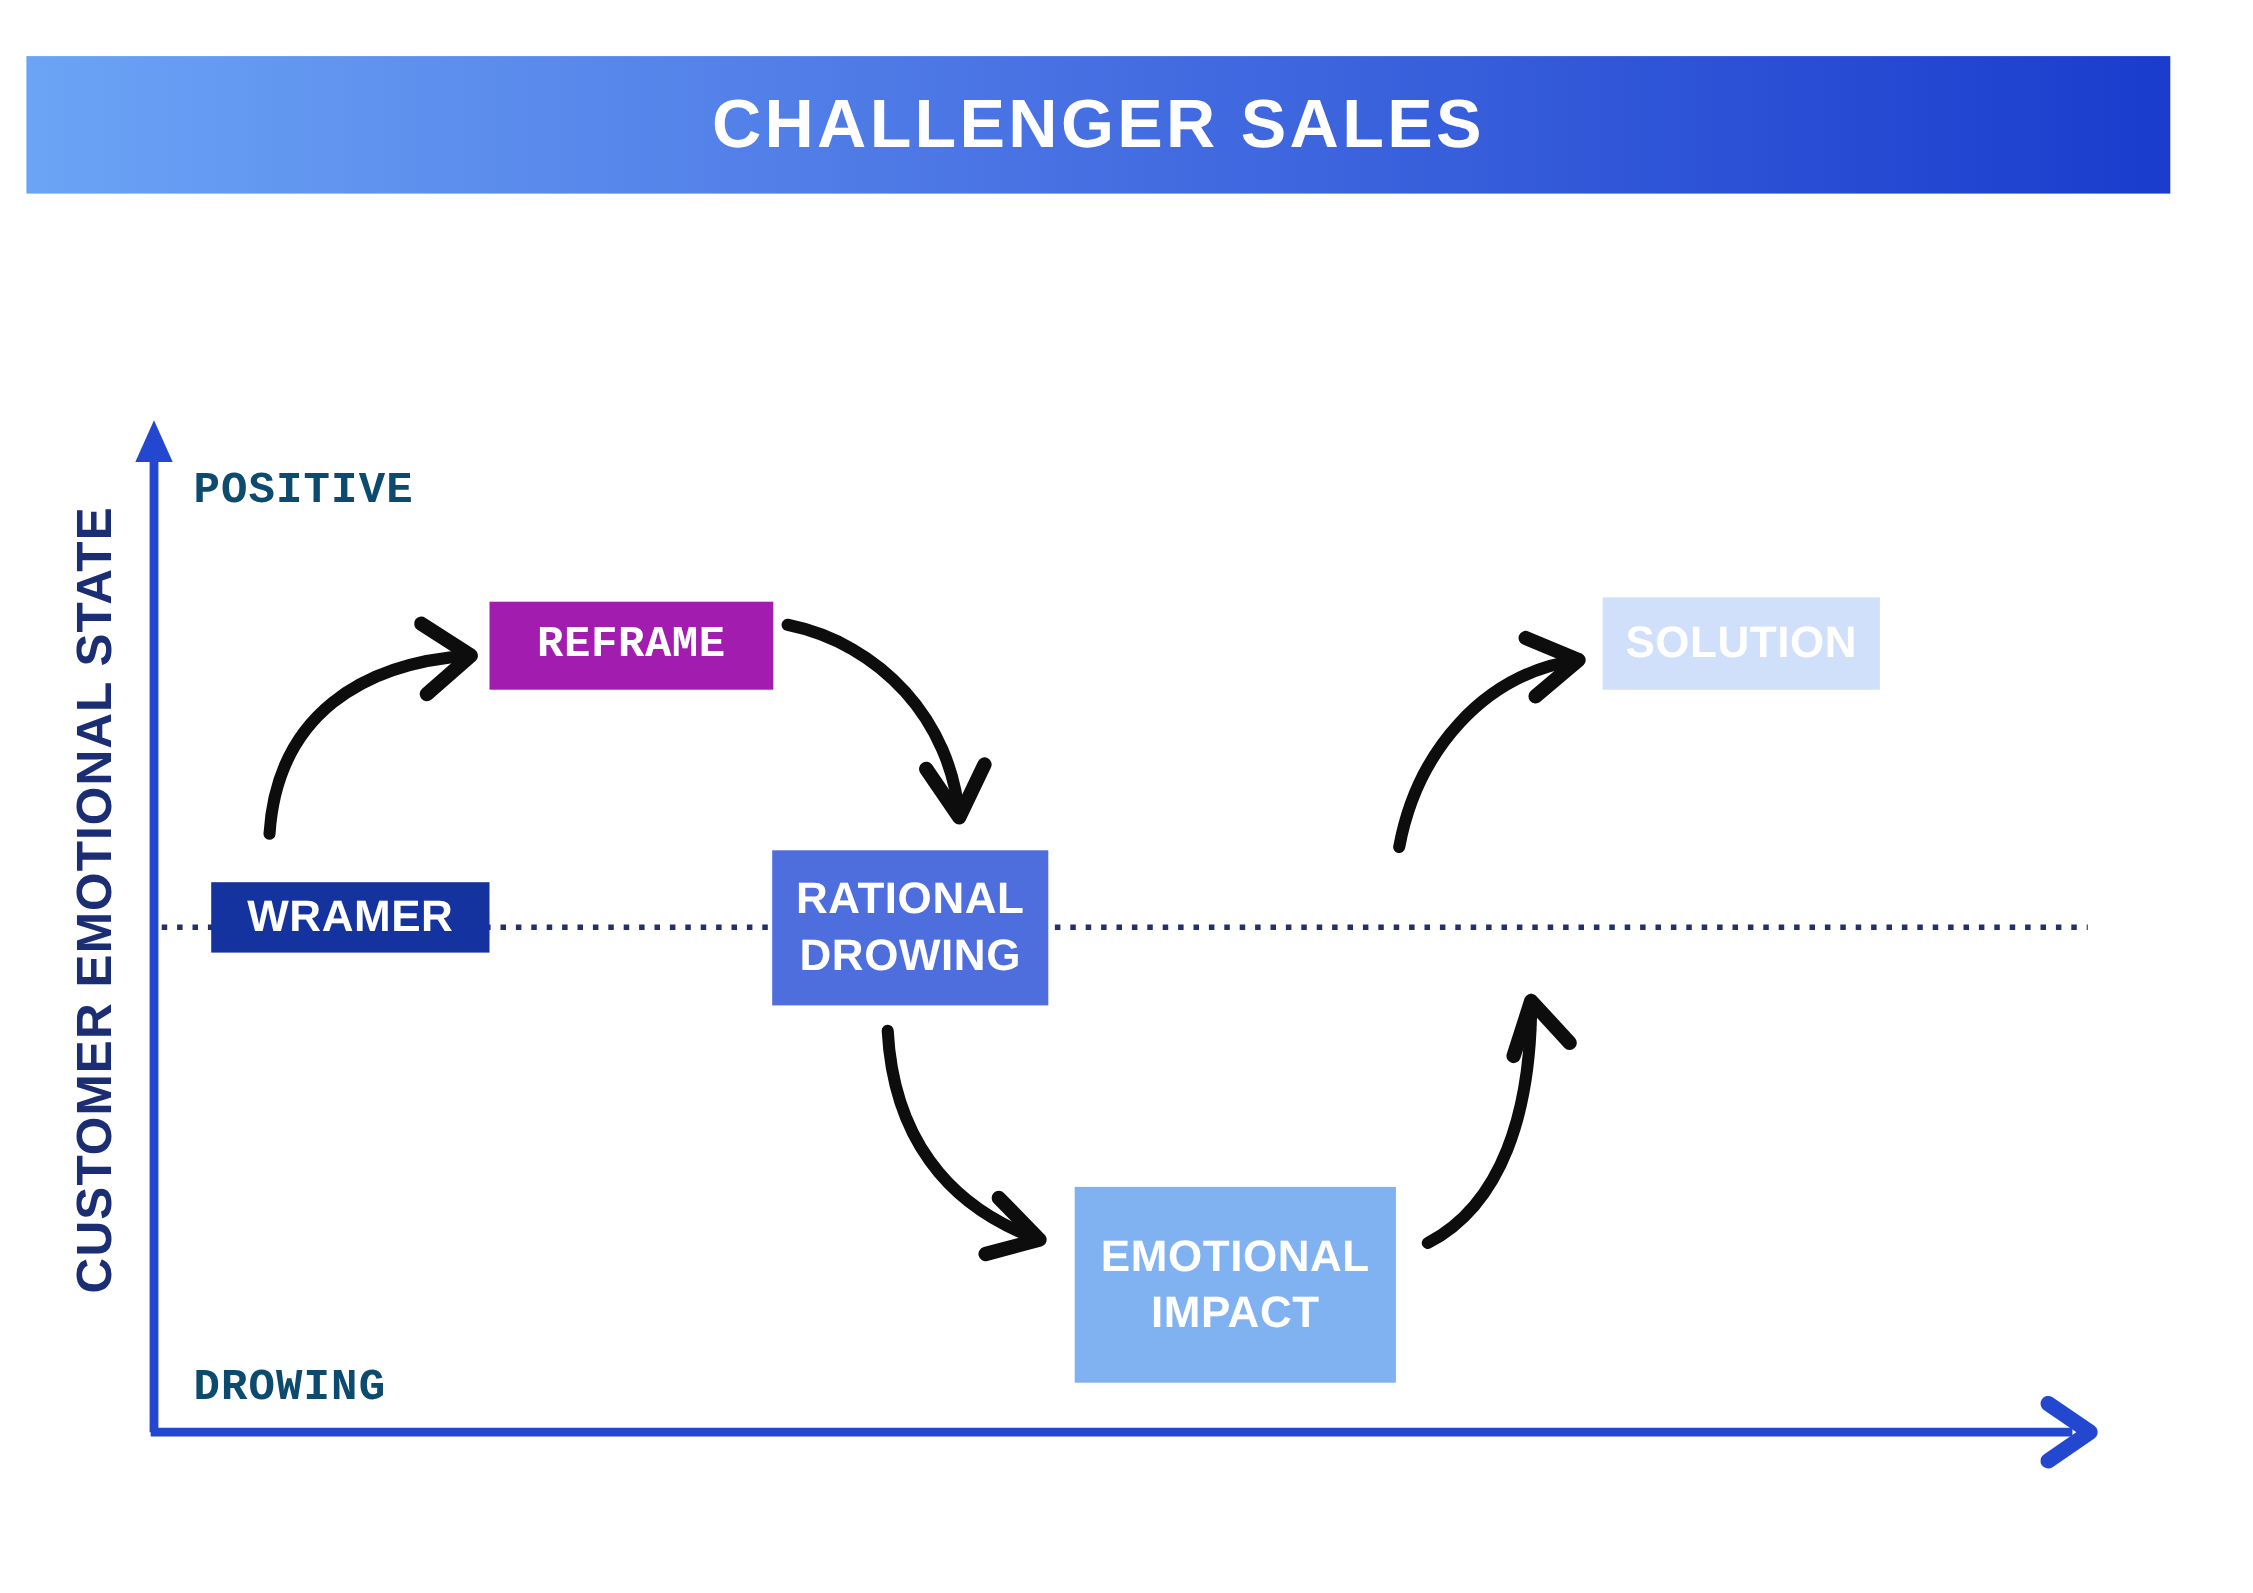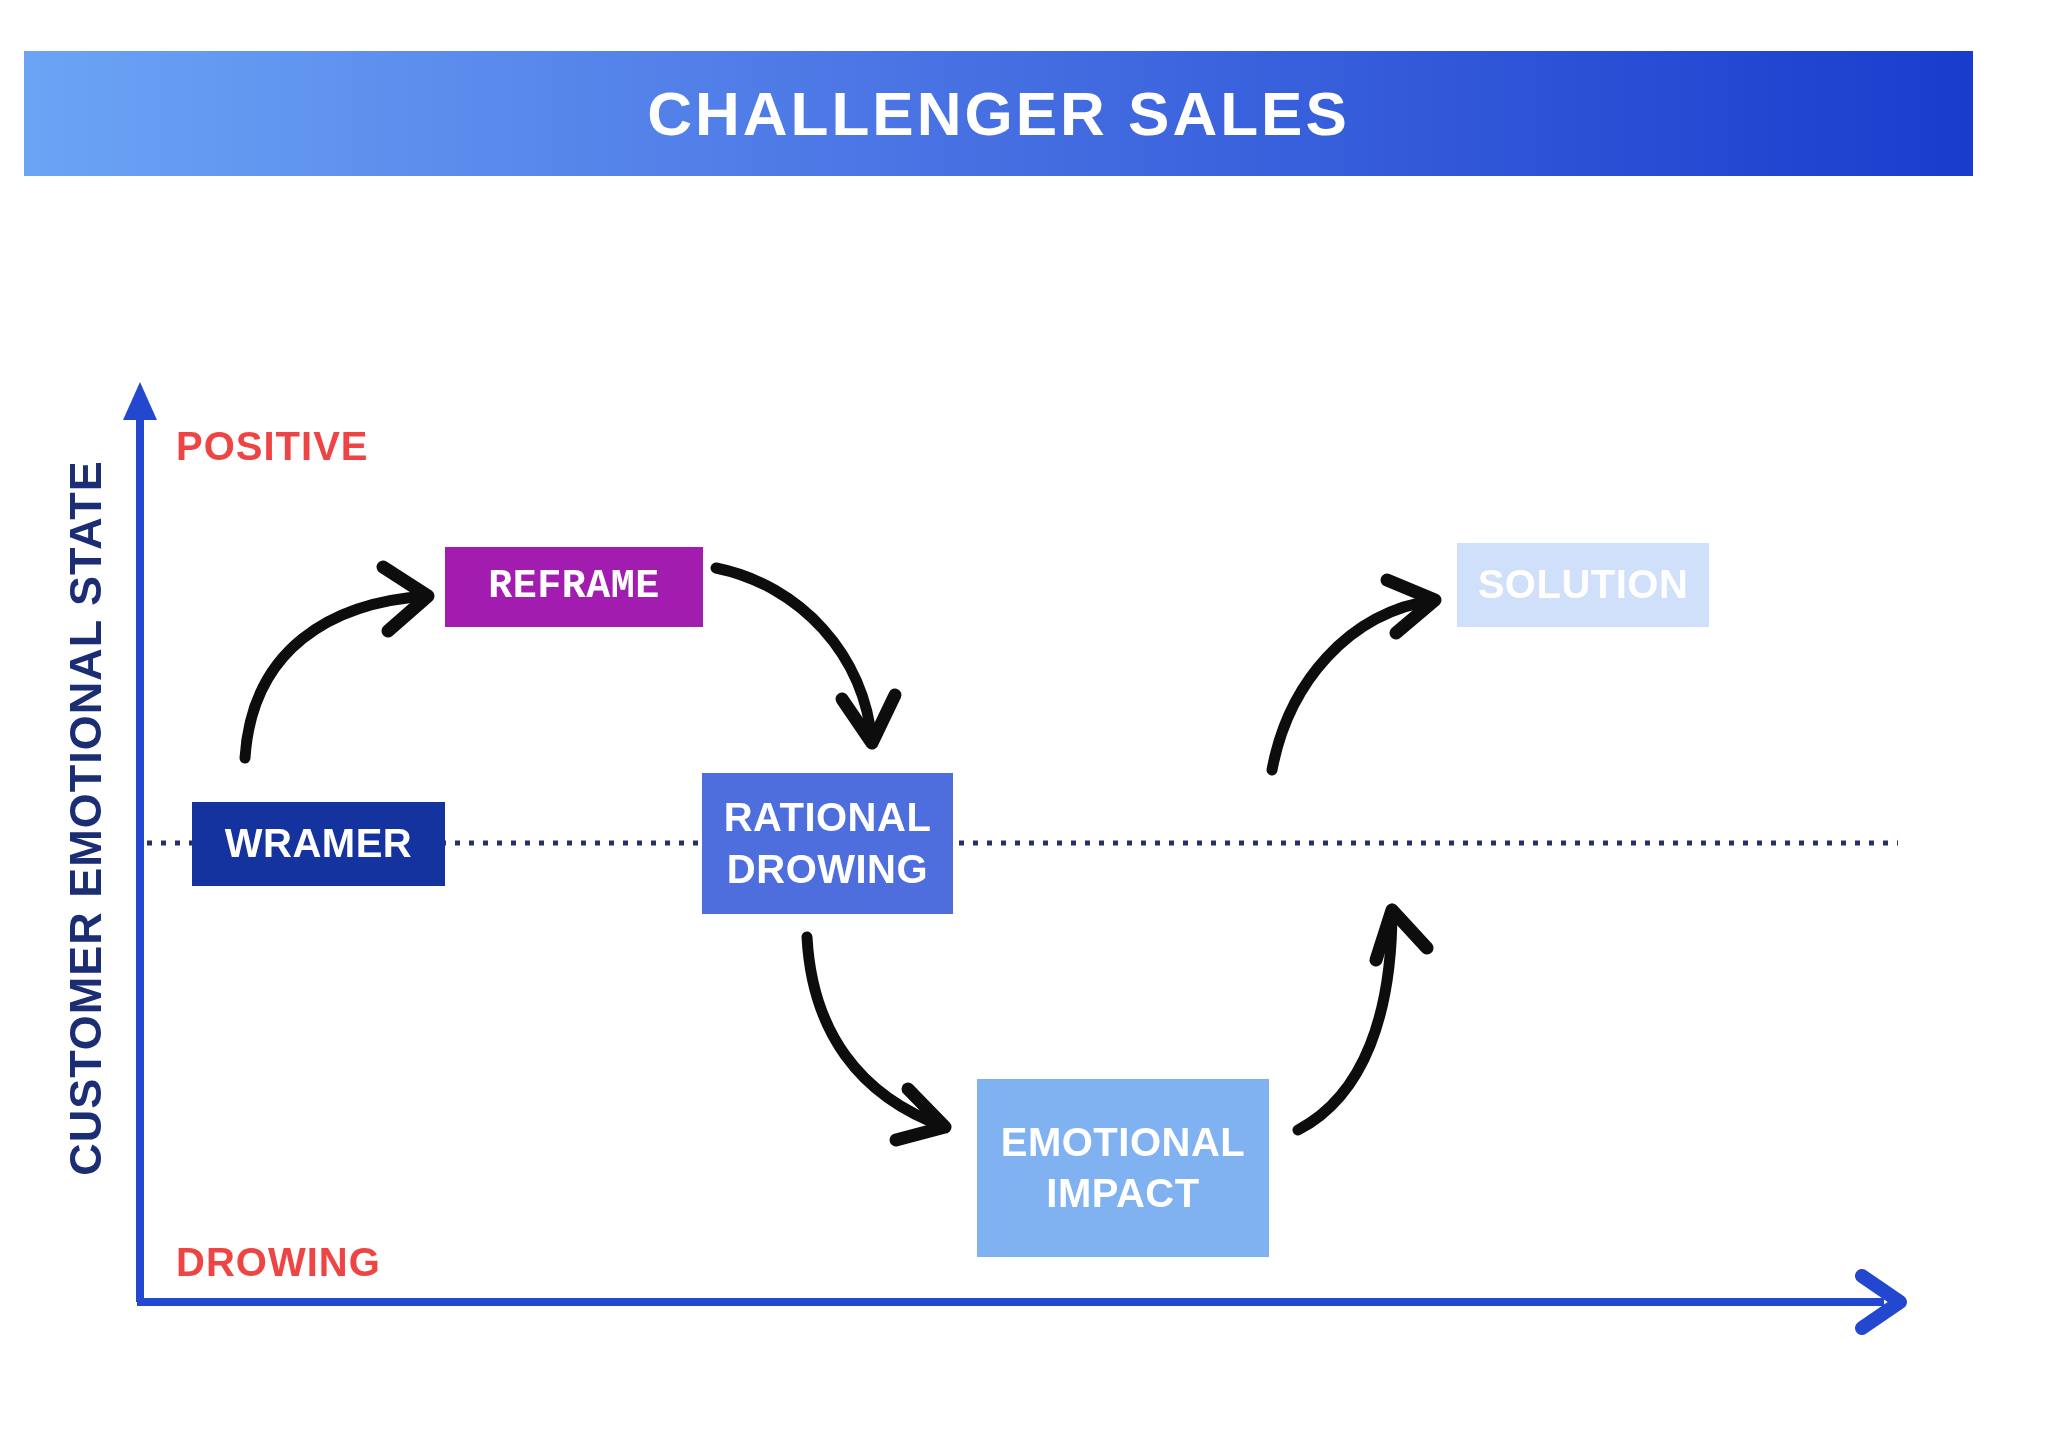--- a/index.html
+++ b/index.html
@@ -14,21 +14,21 @@
     position:absolute; left:24px; top:51px; width:1949px; height:125px;
     background:linear-gradient(90deg,#6ba4f5 0%,#4a74e4 45%,#1a3ccd 100%);
     display:flex; align-items:center; justify-content:center;
   }
   .banner-title {
     color:#ffffff; font-size:62px; font-weight:800; letter-spacing:3px;
   }
 
   
   .polarity {
-    position:absolute; color:#ef4444; font-size:40px; font-weight:700; letter-spacing:1px;
+    position:absolute; color:#0c4a6e; font-size:40px; font-weight:700; letter-spacing:1px;font-family:Liberation Mono, monospace;
   }
   .polarity-positive { left:176px; top:424px; }
   .polarity-negative { left:176px; top:1240px; }
   .y-axis-title {
     position:absolute; left:86px; top:818px;
     transform:translate(-50%,-50%) rotate(-90deg);
     white-space:nowrap; color:#1b2d73; font-size:45px; font-weight:800; letter-spacing:1px;
   }
   .x-axis-title {
     position:absolute; left:988px; top:1338px;
@@ -38,21 +38,21 @@
 
   
   .diagram-svg { position:absolute; left:0; top:0; }
 
   
   .node {
     position:absolute; display:flex; align-items:center; justify-content:center;
     color:#ffffff; font-weight:700; font-size:40px; text-align:center;
     line-height:1.28; letter-spacing:0.5px; padding:0 8px; box-sizing:border-box;
   }
-  .node-wramer    { left:192px;  top:802px;  width:253px; height:84px;  background:#14339e; }
+  .node-wramer    { left:192px;  top:802px;  width:253px; height:64px;  background:#14339e; }
   .node-reframe   { left:445px;  top:547px;  width:258px; height:80px;  background:#a21caf;font-family:Liberation Mono, monospace; }
   .node-rational  { left:702px;  top:773px;  width:251px; height:141px; background:#4f6ede; }
   .node-emotional { left:977px;  top:1079px; width:292px; height:178px; background:#80b1f1; }
   .node-newway    { left:1206px; top:802px;  width:251px; height:84px;  background:#dadcf4; }
   .node-solution  { left:1457px; top:543px;  width:252px; height:84px;  background:#d1e0fa; }
 </style>
 </head>
 <body>
 
 <div class="stage">

